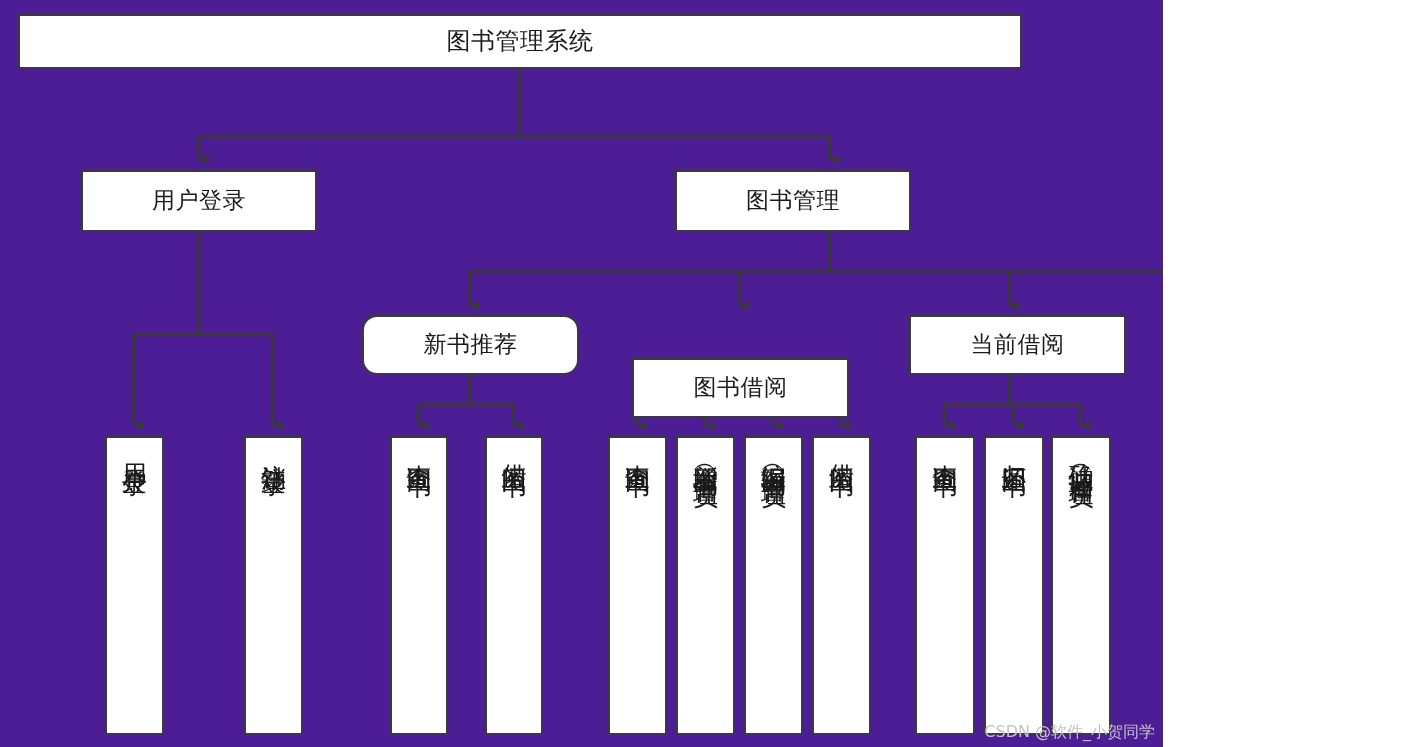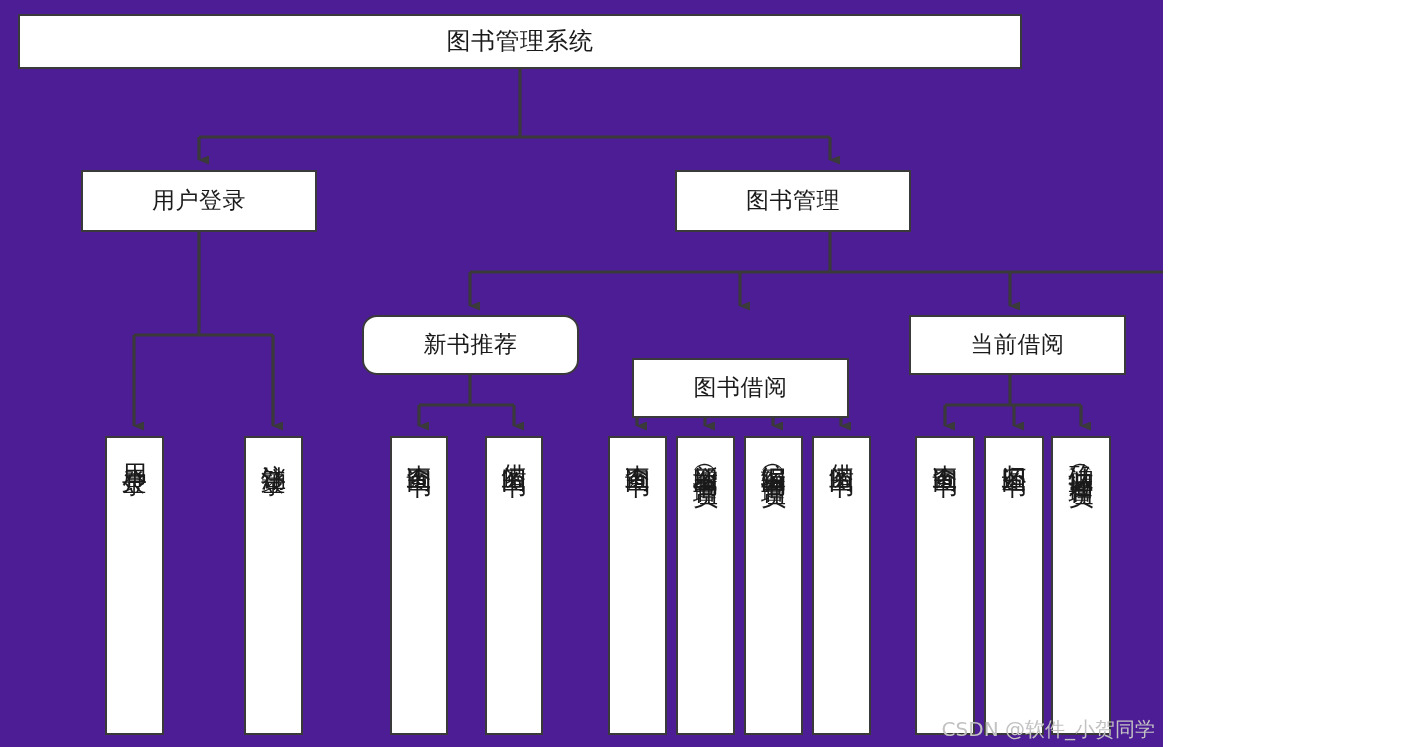--- a/index.html
+++ b/index.html
@@ -58,21 +58,21 @@
     text-orientation: upright;
     font-size: 25px;
     line-height: 1;
     letter-spacing: 3px;
     margin: 0 auto;
   }
   .watermark {
     position: absolute;
     right: 8px;
     bottom: 4px;
-    font-size: 20px;
+    font-size: 16px;
     color: #c2c2c2;
     white-space: nowrap;
     font-family: "DejaVu Sans", "Liberation Sans", sans-serif;
   }
 </style>
 </head>
 <body>
 
 <div id="diagram-root">
 

